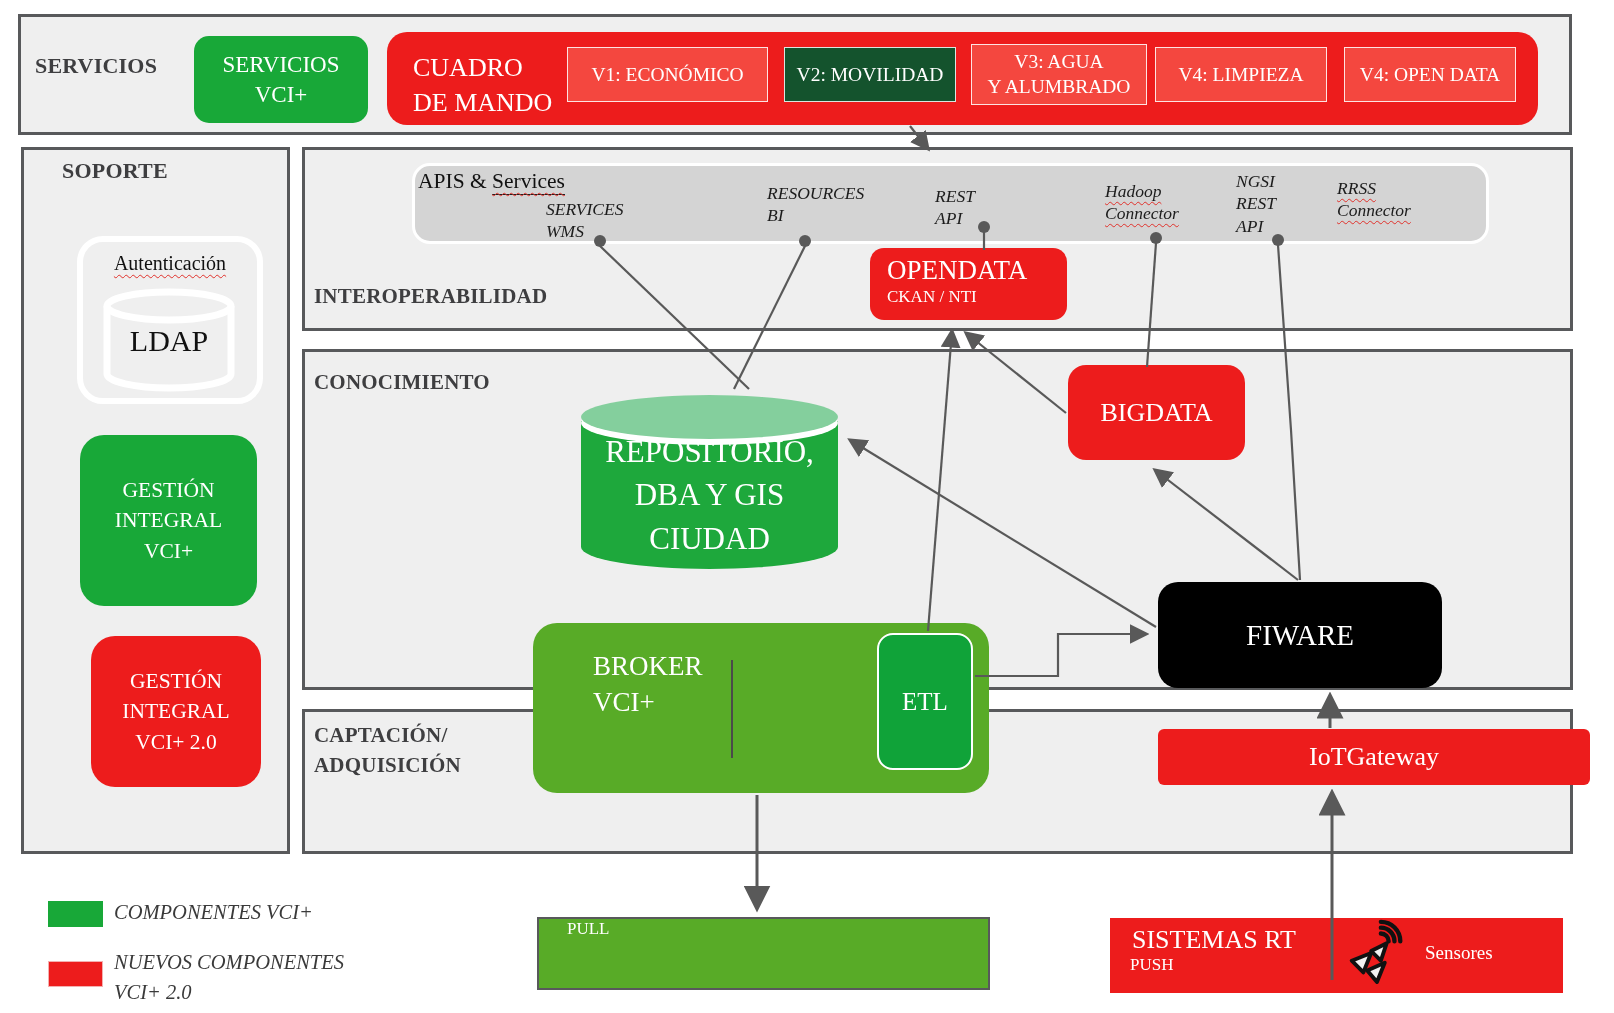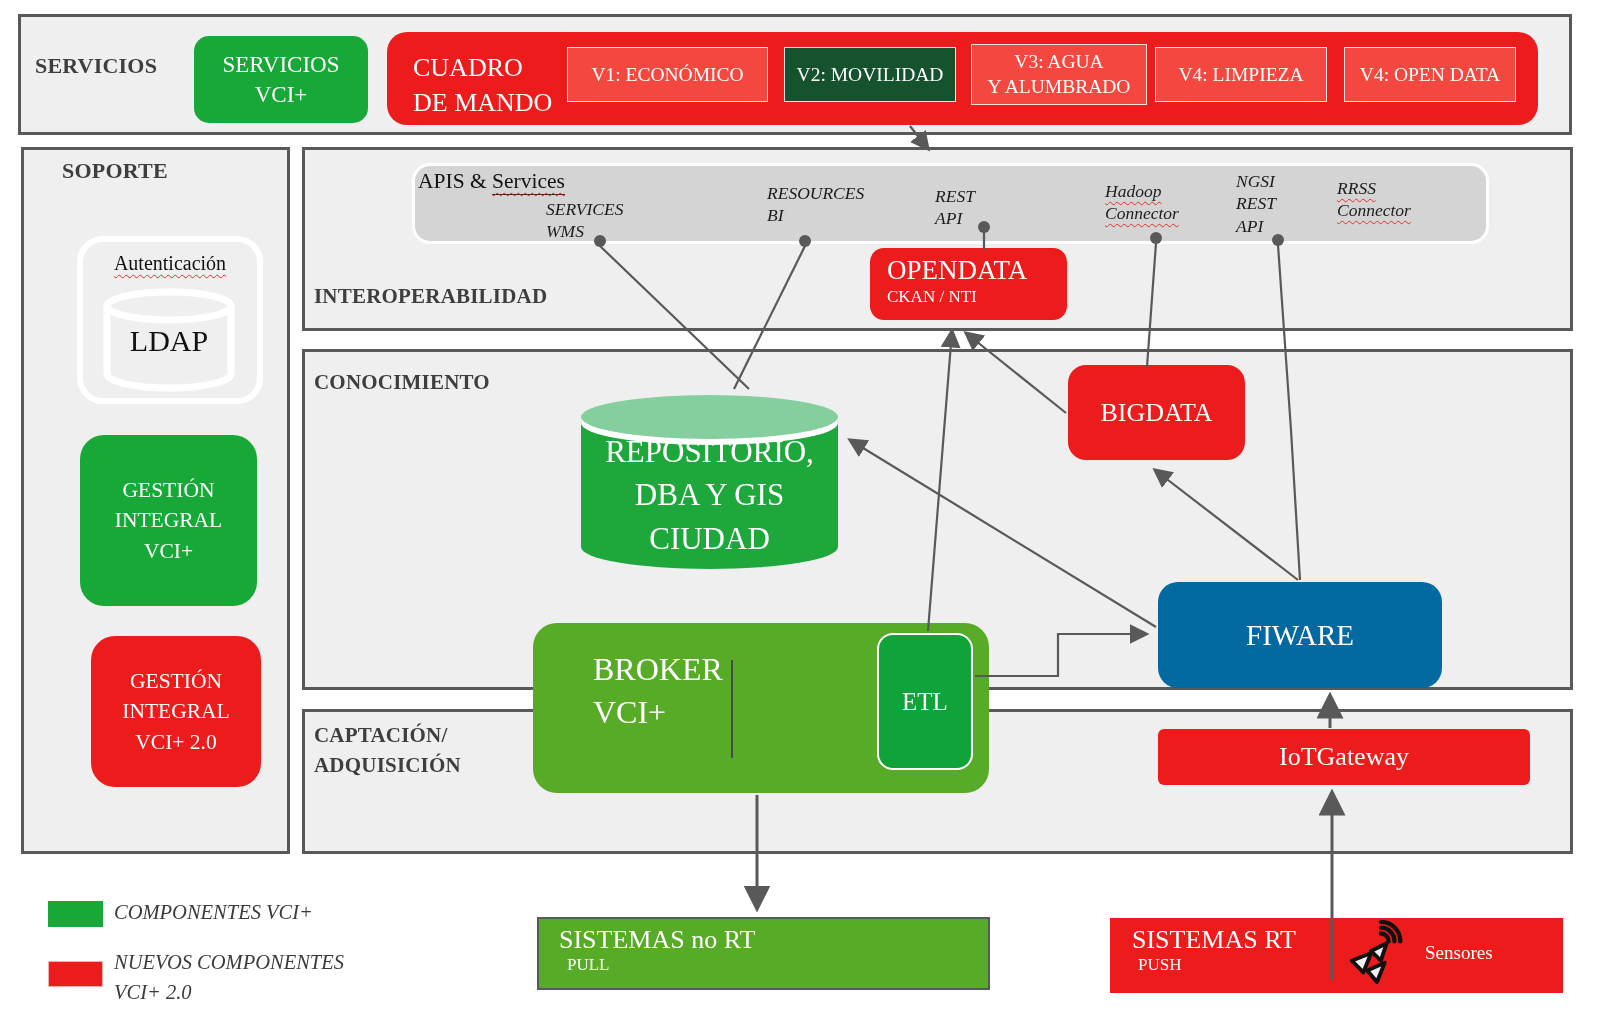--- a/index.html
+++ b/index.html
@@ -95,38 +95,37 @@
       <path d="M4,28 L261,28 L261,154 A128.5,22 0 0 1 4,154 Z" fill="#1ea83c"></path>
       <ellipse cx="132.5" cy="30" rx="128.5" ry="22" fill="#ffffff"></ellipse>
       <ellipse cx="132.5" cy="24" rx="128.5" ry="22" fill="#84cf9d"></ellipse>
     </svg>
   </div>
   <div class="abs ctr ml white" style="left:582px;top:435px;width:255px;height:120px;font-size:31px;line-height:1.4;">REPOSITORIO,
 DBA Y GIS
 CIUDAD</div>
 
   <div class="abs ctr white" style="left:1068px;top:365px;width:177px;height:95px;background:#ed1c1c;border-radius:18px;font-size:26px;">BIGDATA</div>
-  <div class="abs ctr white" style="left:1158px;top:582px;width:284px;height:106px;background:#0369a1;border-radius:20px;font-size:29px;">FIWARE</div>
+  <div class="abs ctr white" style="left:1158px;top:582px;width:284px;height:106px;background:#000000;border-radius:20px;font-size:29px;">FIWARE</div>
 
   <div class="abs" style="left:533px;top:623px;width:456px;height:170px;background:#58ab27;border-radius:24px;"></div>
-  <div class="abs ml white" style="left:593px;top:648px;font-size:32px;line-height:1.35;">BROKER
+  <div class="abs ml white" style="left:593px;top:648px;font-size:27px;line-height:1.35;">BROKER
 VCI+</div>
   <div class="abs" style="left:731px;top:660px;width:2px;height:98px;background:#4a4a4a;"></div>
   <div class="abs ctr white" style="left:877px;top:633px;width:96px;height:137px;background:#10a339;border:2px solid #fff;border-radius:16px;font-size:25px;">ETL</div>
 
-  <div class="abs ctr white" style="left:1158px;top:729px;width:372px;height:56px;background:#ed1c1c;border-radius:6px;font-size:26px;">IoTGateway</div>
+  <div class="abs ctr white" style="left:1158px;top:729px;width:432px;height:56px;background:#ed1c1c;border-radius:6px;font-size:26px;">IoTGateway</div>
 
   <div class="abs" style="left:537px;top:917px;width:453px;height:73px;background:#58ab27;border:2px solid #58595b;">
-    <div style="padding:6px 0 0 20px;color:#fff;font-size:26px;">SISTEMAS no RT</div>
     <div style="padding:0 0 0 28px;color:#fff;font-size:17px;">PULL</div>
   </div>
 
   <div class="abs" style="left:1110px;top:918px;width:453px;height:75px;background:#ed1c1c;">
     <div style="padding:7px 0 0 22px;color:#fff;font-size:26px;">SISTEMAS RT</div>
-    <div style="padding:0 0 0 28px;color:#fff;font-size:17px;">PUSH</div>
+    <div style="padding:0 0 0 20px;color:#fff;font-size:17px;">PUSH</div>
   </div>
   <div class="abs" style="left:1342px;top:916px;">
     <svg width="68" height="70" viewBox="0 0 70 72">
       <path d="M40,18 A8,8 0 0 1 48,26" fill="none" stroke="#111" stroke-width="4.5" stroke-linecap="round"></path>
       <path d="M40,12 A14,14 0 0 1 54,26" fill="none" stroke="#111" stroke-width="4.5" stroke-linecap="round"></path>
       <path d="M40,6 A20,20 0 0 1 60,26" fill="none" stroke="#111" stroke-width="4.5" stroke-linecap="round"></path>
       <polygon points="10,46 30,38 22,58" fill="#f2f2f2" stroke="#111" stroke-width="4" stroke-linejoin="round"></polygon>
       <polygon points="26,56 44,48 36,68" fill="#f2f2f2" stroke="#111" stroke-width="4" stroke-linejoin="round"></polygon>
       <polygon points="30,36 46,28 40,46" fill="#f2f2f2" stroke="#111" stroke-width="4" stroke-linejoin="round"></polygon>
     </svg>

